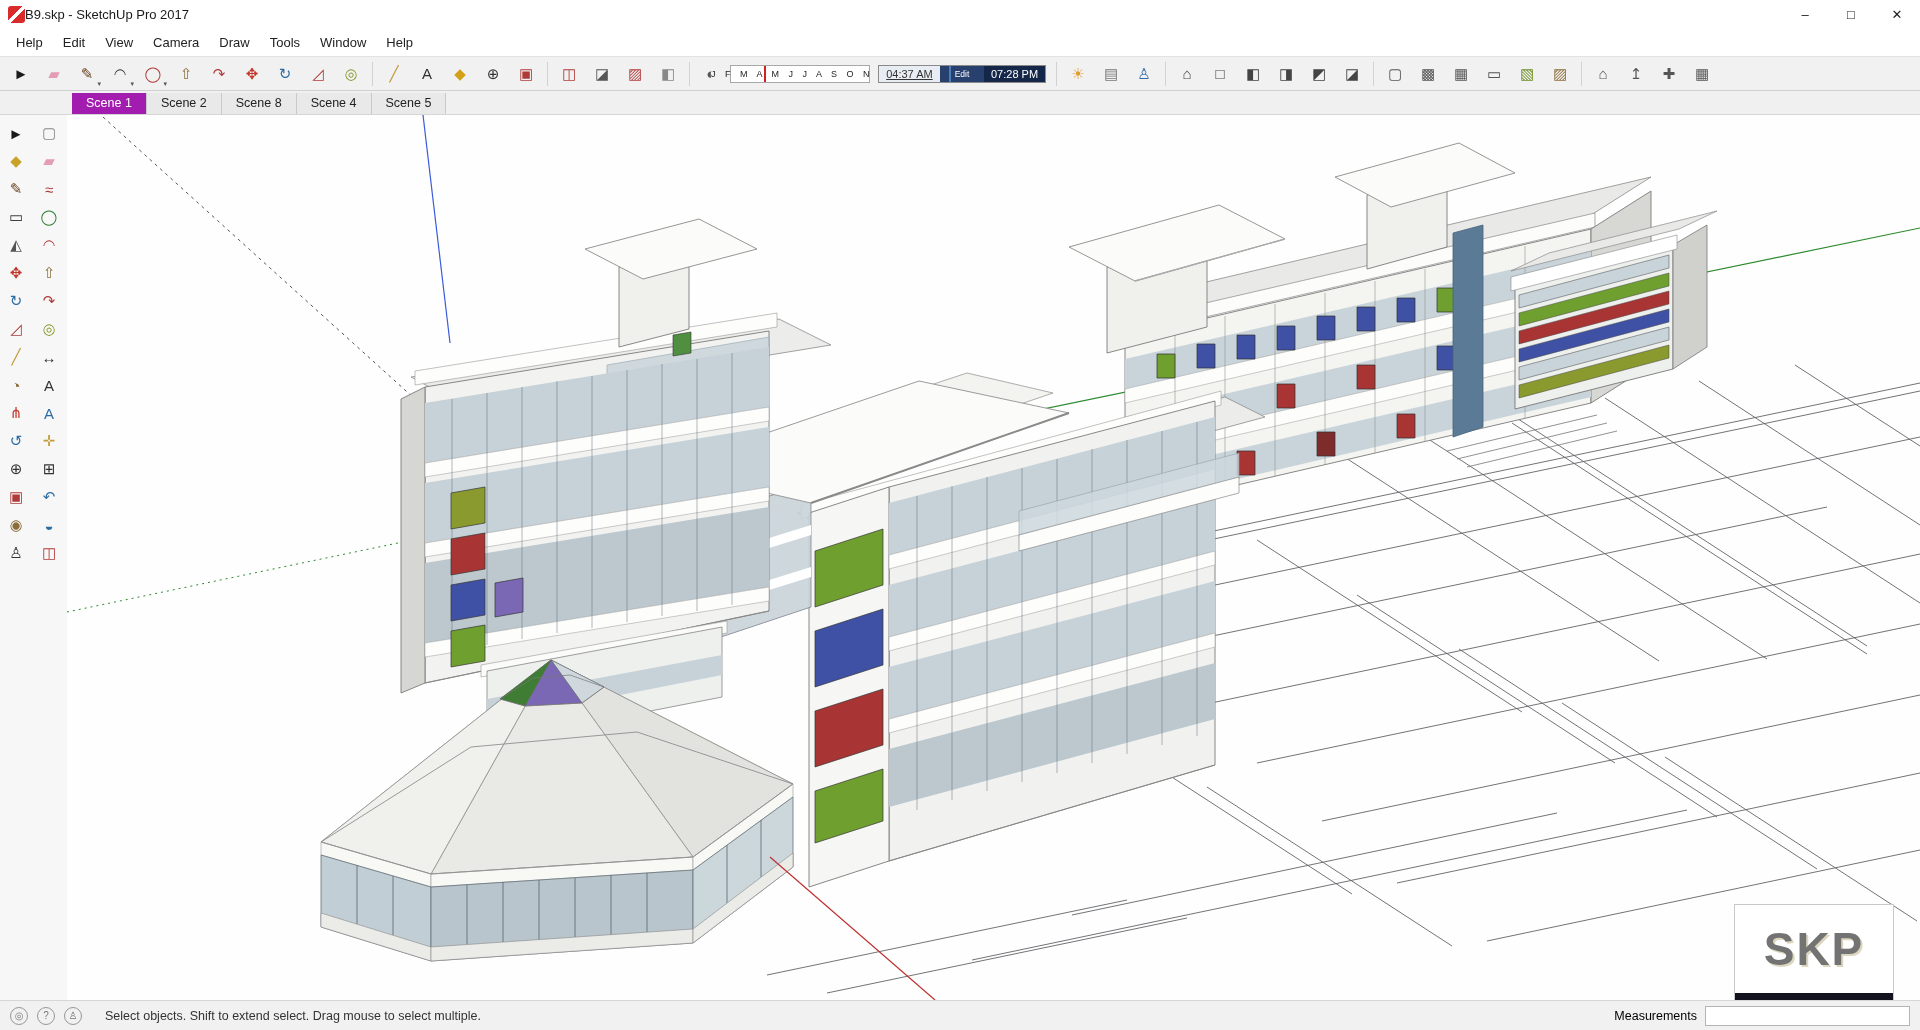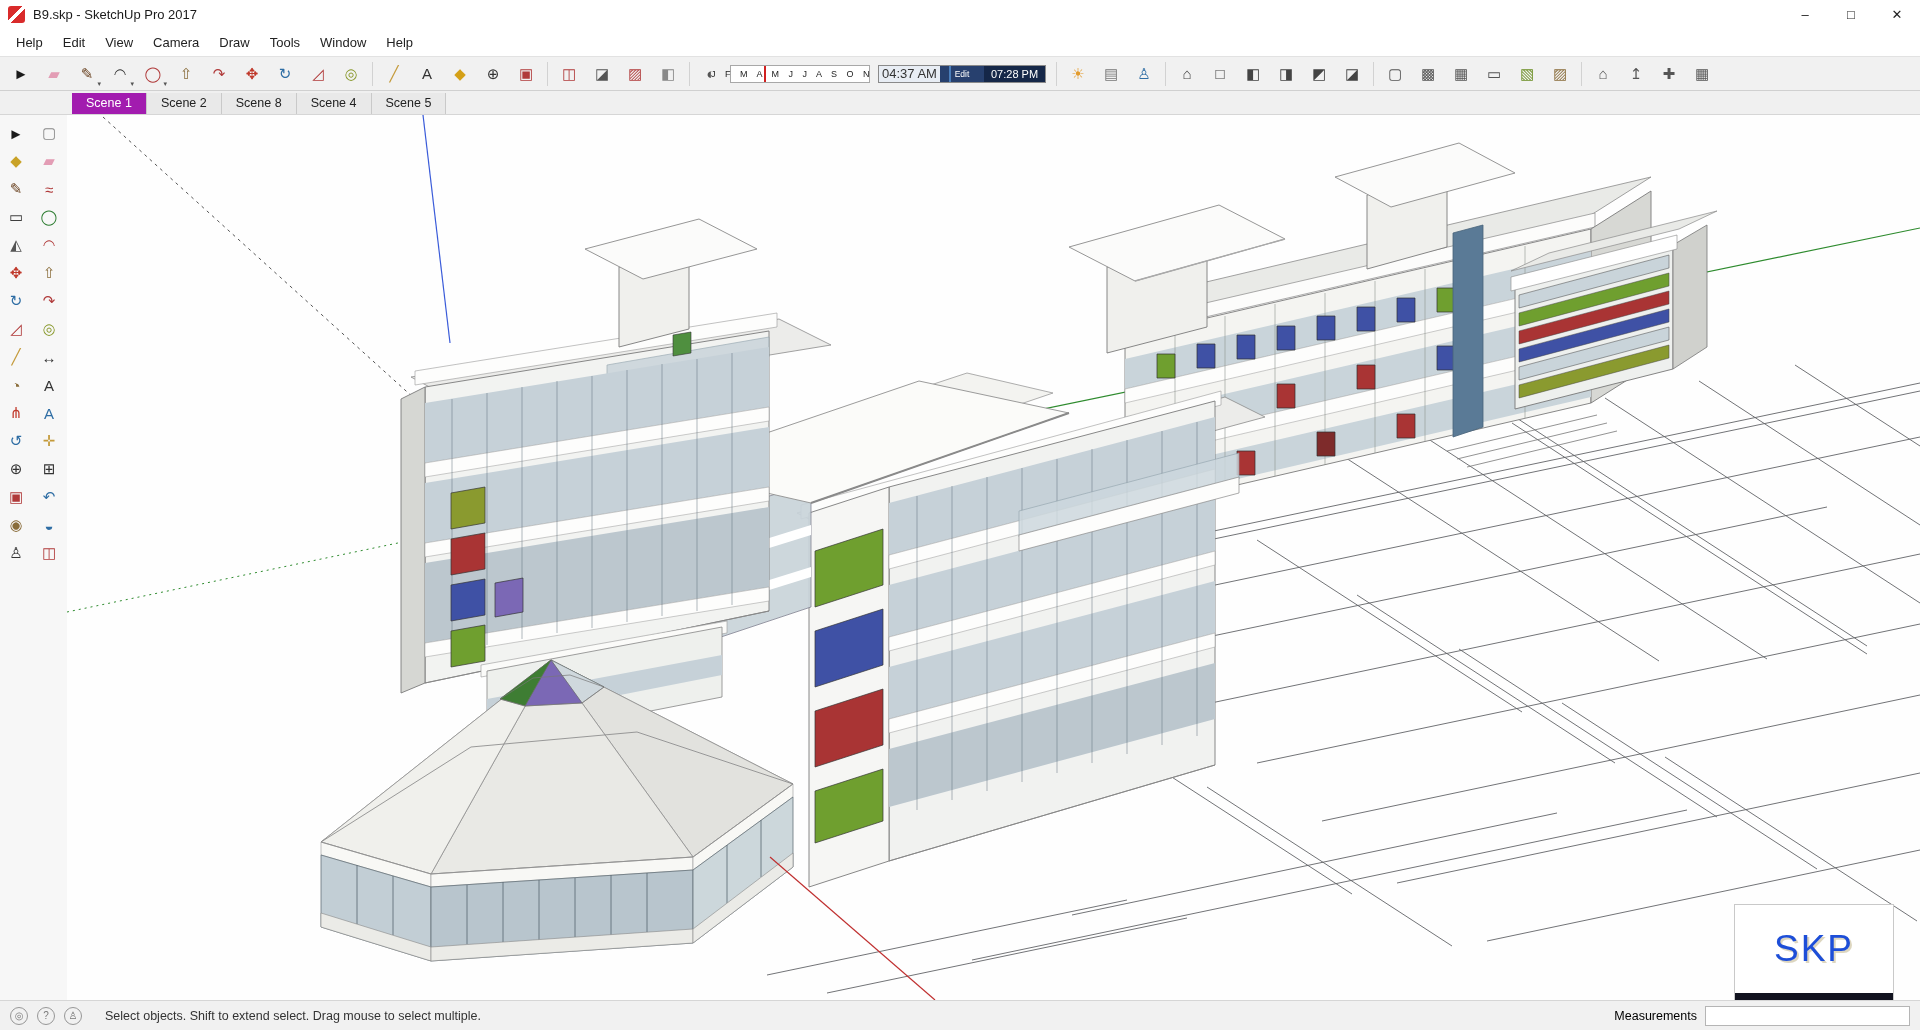--- a/index.html
+++ b/index.html
@@ -3,21 +3,21 @@
 <meta charset="utf-8">
 <style>
   * { margin:0; padding:0; box-sizing:border-box; }
   html,body { width:1920px; height:1030px; overflow:hidden; background:#fff;
               font-family:"Liberation Sans", sans-serif; color:#222; }
 
   
   .titlebar { height:29px; background:#fff; display:flex; align-items:center; padding-left:8px; }
   .logo { width:17px; height:17px; border-radius:3px; background:#d92b2b;
           background-image:linear-gradient(135deg, transparent 42%, #fff 42%, #fff 58%, transparent 58%); }
-  .title-text { font-size:13px; margin-left:8px; color:#1a1a1a; }
+  .title-text { font-size:13px; margin-left:0; color:#1a1a1a; }
   .win-controls { margin-left:auto; display:flex; height:100%; }
   .win-btn { width:46px; height:100%; display:flex; align-items:center; justify-content:center;
              font-size:13px; color:#222; }
 
   
   .menubar { height:28px; background:#fff; display:flex; align-items:center; padding-left:6px;
              border-bottom:1px solid #e2e2e2; }
   .menu-item { padding:4px 10px; font-size:13px; }
 
   
@@ -29,21 +29,21 @@
                font-size:15px; position:relative; border-radius:3px; }
   .tool-icon .dd { position:absolute; right:1px; bottom:0; font-size:7px; color:#555; }
   .pal-icon { width:28px; height:26px; display:flex; align-items:center; justify-content:center;
               font-size:15px; border-radius:3px; }
   .date-strip { width:140px; height:18px; border:1px solid #a8a8a8; background:#fff;
                 display:flex; align-items:center; justify-content:center; position:relative; margin:0 4px; }
   .months { font-size:9px; letter-spacing:3.5px; color:#222; white-space:nowrap; }
   .date-marker { position:absolute; left:24%; top:0; width:2px; height:100%; background:#d02020; }
   .time-strip { width:168px; height:18px; border:1px solid #8a8a8a; display:flex; align-items:stretch;
                 position:relative; margin:0 4px; overflow:hidden; }
-  .time-a { flex:1.1; background:#e8edf4; color:#333; font-size:13px; display:flex; align-items:center; justify-content:center; white-space:nowrap; }
+  .time-a { flex:1.1; background:#e8edf4; color:#333; font-size:11px; display:flex; align-items:center; justify-content:center; white-space:nowrap;text-decoration:underline; }
   .time-b { flex:0.8; background:#27406e; color:#fff; font-size:8.5px; display:flex; align-items:center; justify-content:center; }
   .time-c { flex:1.1; background:#152748; color:#fff; font-size:11px; display:flex; align-items:center; justify-content:center; white-space:nowrap; }
   .time-marker { position:absolute; left:42%; top:0; width:2px; height:100%; background:#4a7ebb; }
 
   
   .scenebar { height:24px; background:#f0f0f0; border-bottom:1px solid #d6d6d6;
               display:flex; align-items:flex-end; padding-left:72px; }
   .scene-tab { padding:3px 14px 4px; font-size:12.5px; color:#222; background:#e9e9e9;
                border-right:1px solid #c9c9c9; }
   .scene-tab.active { background:#a21caf; color:#fff; }
@@ -53,21 +53,21 @@
              display:grid; grid-template-columns:repeat(2,30px); grid-auto-rows:27px;
              justify-content:center; align-content:start; gap:1px 3px; padding-top:5px; }
 
   
   .viewport { position:absolute; left:67px; top:115px; width:1853px; height:885px; background:#fefefe; }
 
   
   .watermark { position:absolute; right:26px; bottom:16px; width:160px; height:110px; background:#fff;
                border:1px solid #c9c9c9; display:flex; flex-direction:column; z-index:5; }
   .wm-main { flex:1; display:flex; align-items:center; justify-content:center; }
-  .wm-text { font-size:37px; font-weight:normal; color:#1d4ed8; letter-spacing:2px;
+  .wm-text { font-size:46px; font-weight:bold; color:#737373; letter-spacing:2px;
              text-shadow:2px 2px 0 rgba(120,90,0,0.25); }
   .wm-bar { height:20px; background:#12131f; }
 
   
   .statusbar { position:absolute; left:0; bottom:0; width:1920px; height:30px; background:#f1f1f1;
                border-top:1px solid #d6d6d6; display:flex; align-items:center; padding:0 10px; z-index:6; }
   .sb-icon { width:18px; height:18px; border:1px solid #979797; border-radius:50%; color:#787878;
              display:flex; align-items:center; justify-content:center; font-size:10px; margin-right:9px; }
   .sb-msg { font-size:12.5px; color:#333; margin-left:14px; }
   .sb-right { margin-left:auto; display:flex; align-items:center; gap:8px; }

